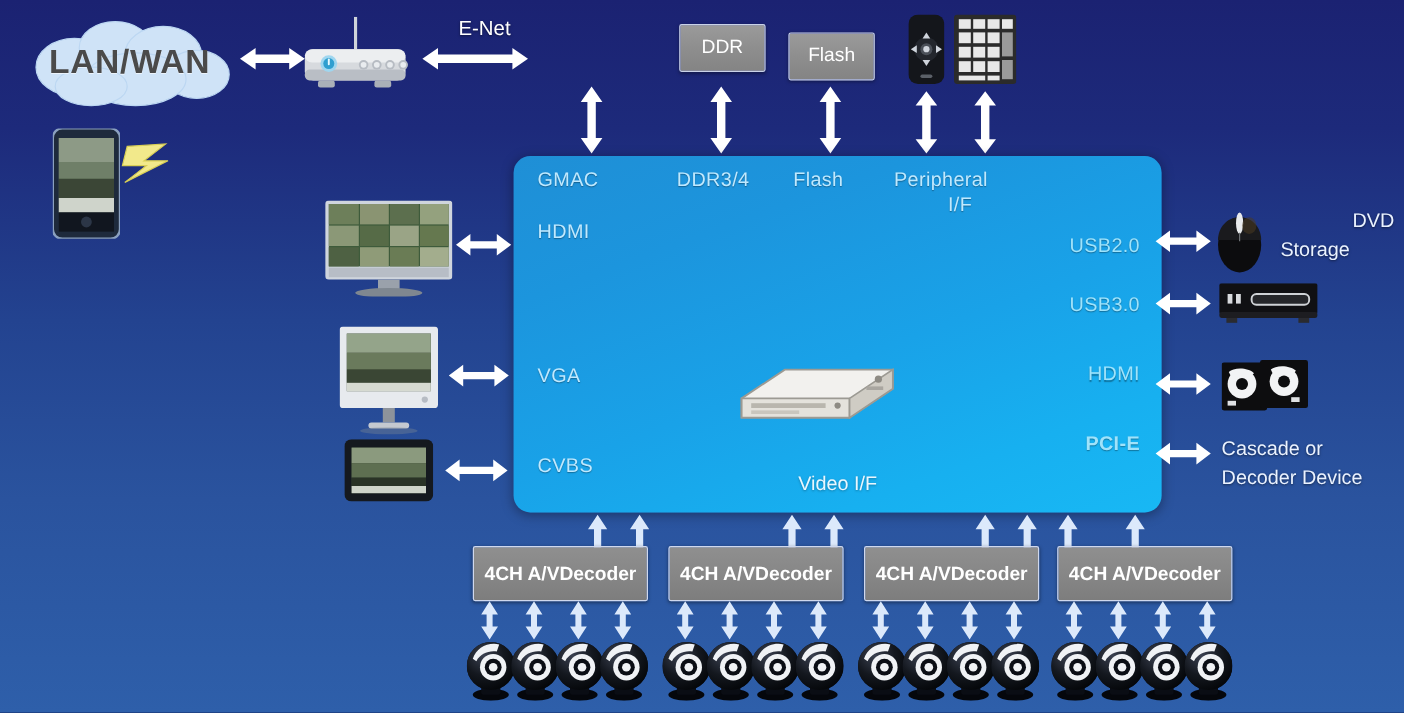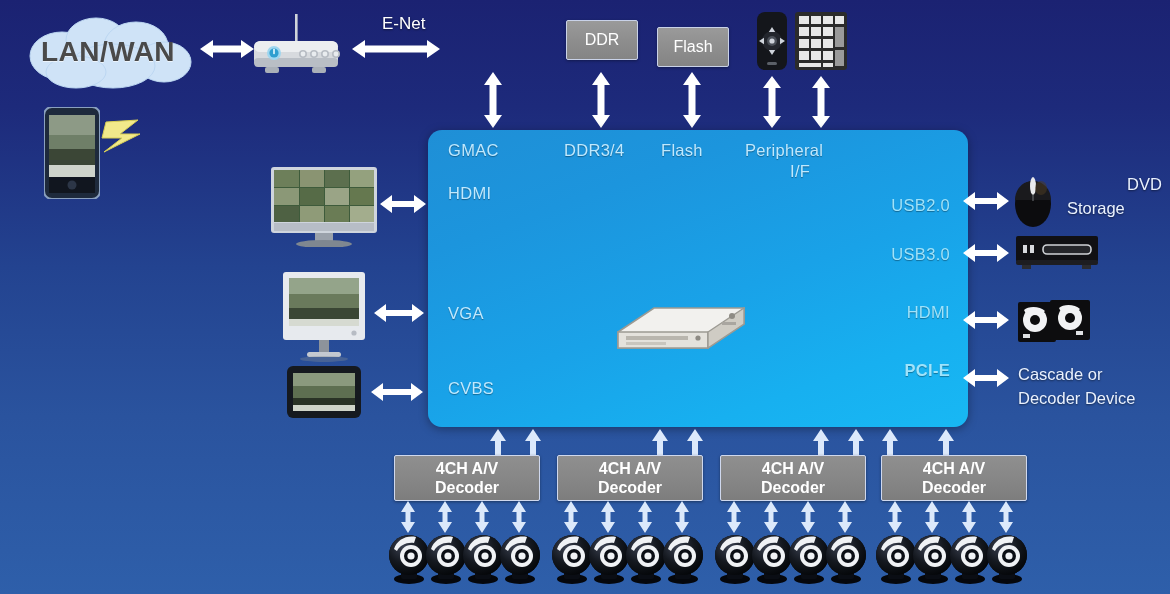--- a/index.html
+++ b/index.html
@@ -46,21 +46,21 @@
     position:absolute;background:linear-gradient(180deg,#9a9a9a 0%,#8e8e8e 50%,#848484 100%);
     border:1.5px solid #c9d2e8;border-radius:2px;
     display:flex;align-items:center;justify-content:center;
     color:#ffffff;font-size:16px;
     box-shadow:0 1px 3px rgba(0,0,0,.35);
   }
   
   .dbox{
     position:absolute;background:linear-gradient(180deg,#8f8f8f 0%,#868686 55%,#7d7d7d 100%);
     border:1.5px solid #cfd8ee;border-radius:2px;
-    display:flex;flex-direction:column;align-items:center;justify-content:center;
+    display:flex;flex-direction:row;align-items:center;justify-content:center;
     color:#ffffff;font-size:16px;font-weight:bold;line-height:19px;
     box-shadow:0 1px 3px rgba(0,0,0,.4);
   }
 
   
   #chip{
     position:absolute;left:428px;top:130px;width:540px;height:297px;
     background:linear-gradient(160deg,#1f8fd6 0%,#1c95dd 25%,#19a2e8 55%,#17b0f0 80%,#18b8f4 100%);
     border-radius:14px;
     box-shadow:0 2px 10px rgba(0,0,0,.35);
@@ -241,20 +241,21 @@
       <path d="M8,30 L44,6 L134,6 L134,22 L98,46 L8,46 Z" fill="#f2f1ee" stroke="#9c9a93" stroke-width="1.6"></path>
       <path d="M8,30 L98,30 L98,46 L8,46 Z" fill="#e4e2dc" stroke="#9c9a93" stroke-width="1.6"></path>
       <path d="M98,30 L134,6 L134,22 L98,46 Z" fill="#cfccc4" stroke="#9c9a93" stroke-width="1.4"></path>
       <rect x="16" y="34" width="62" height="4" fill="#b9b6ae"></rect>
       <rect x="16" y="40" width="40" height="3" fill="#c9c6be"></rect>
       <circle cx="88" cy="36" r="2.6" fill="#8e8b84"></circle>
       <circle cx="122" cy="14" r="3" fill="#8e8b84"></circle>
       <rect x="112" y="20" width="14" height="3" fill="#a9a6a0"></rect>
     </svg>
 
+    <div id="video-if">Video I/F</div>
   </div>
 
   <div class="dev" style="left:271px;top:167px;width:106px;height:80px;">
     <svg width="106" height="80" viewBox="0 0 106 80">
       <rect x="0" y="0" width="106" height="66" rx="3" fill="#cfd5dd"></rect>
       <rect x="3" y="3" width="100" height="52" fill="#3e5b3b"></rect>
       <g>
         <rect x="3" y="3" width="25" height="17" fill="#6d7f5a"></rect>
           <rect x="29" y="3" width="24" height="17" fill="#8a9472"></rect>
         <rect x="54" y="3" width="24" height="17" fill="#5c6f4e"></rect>

